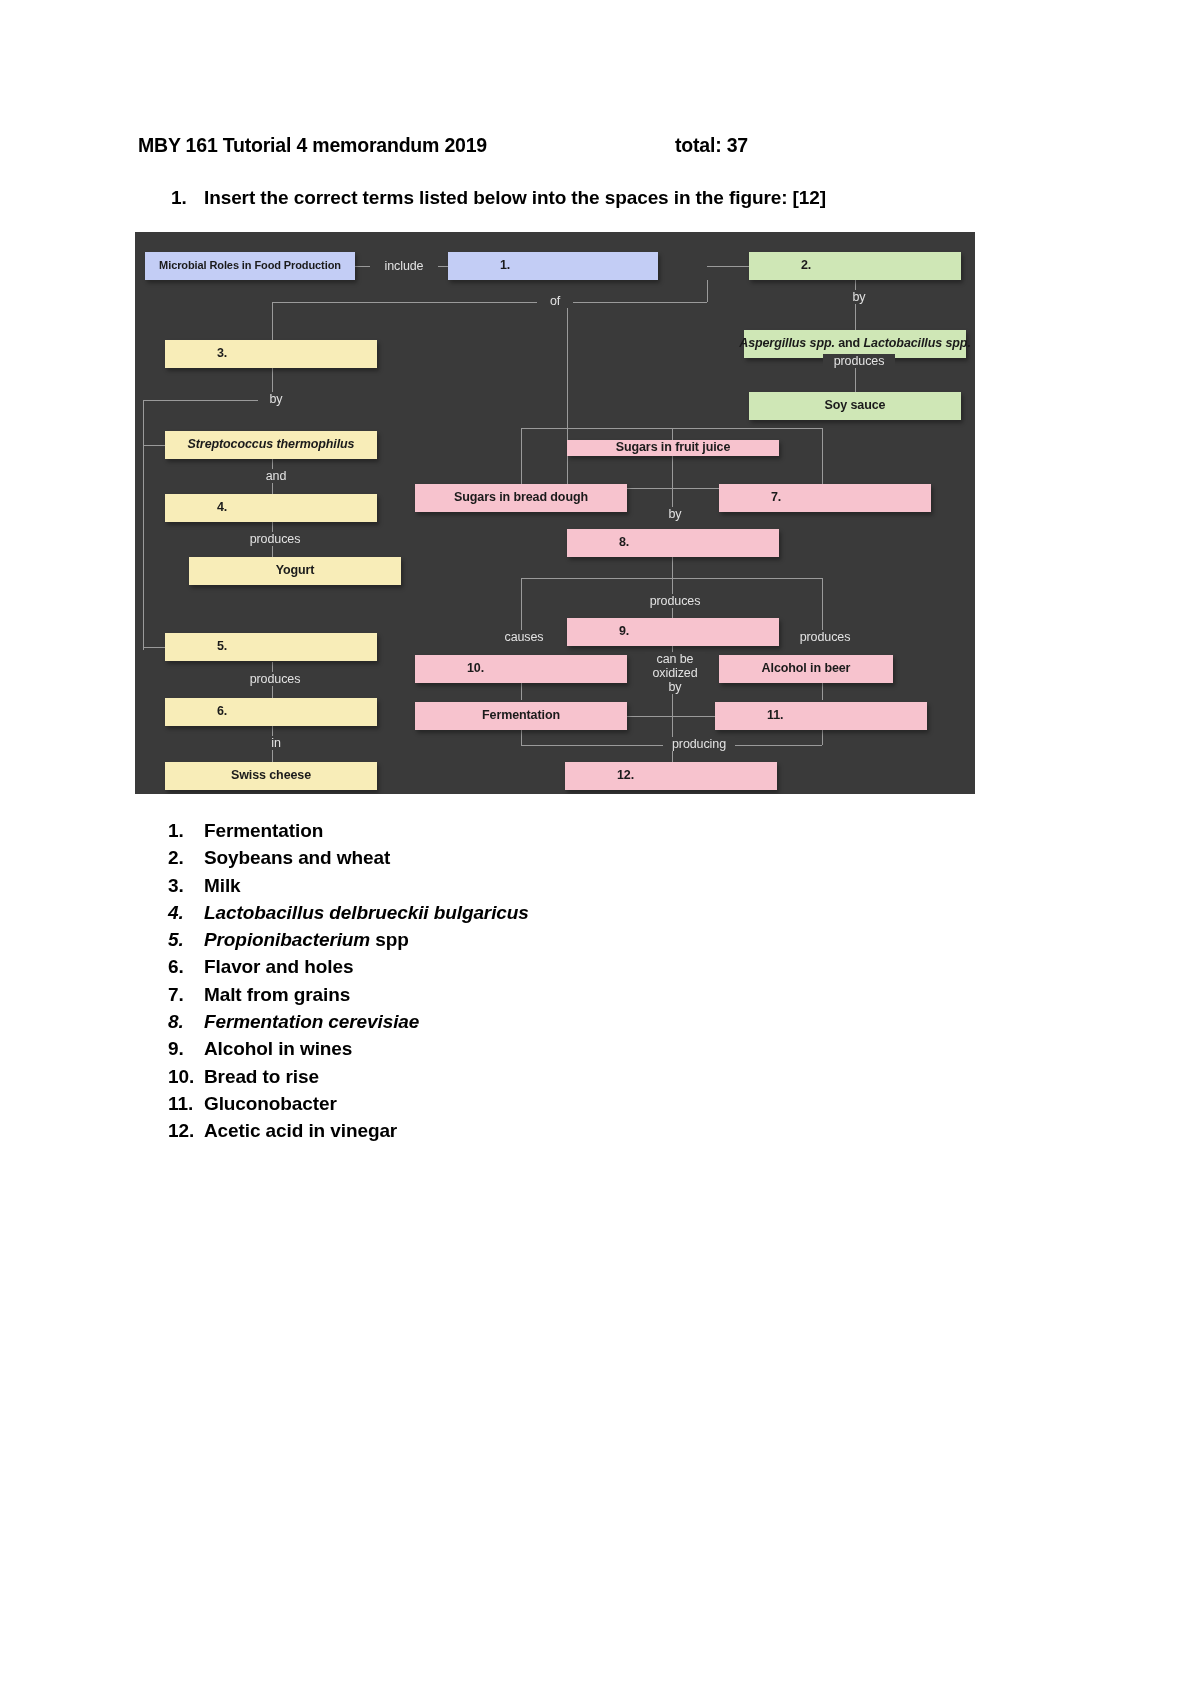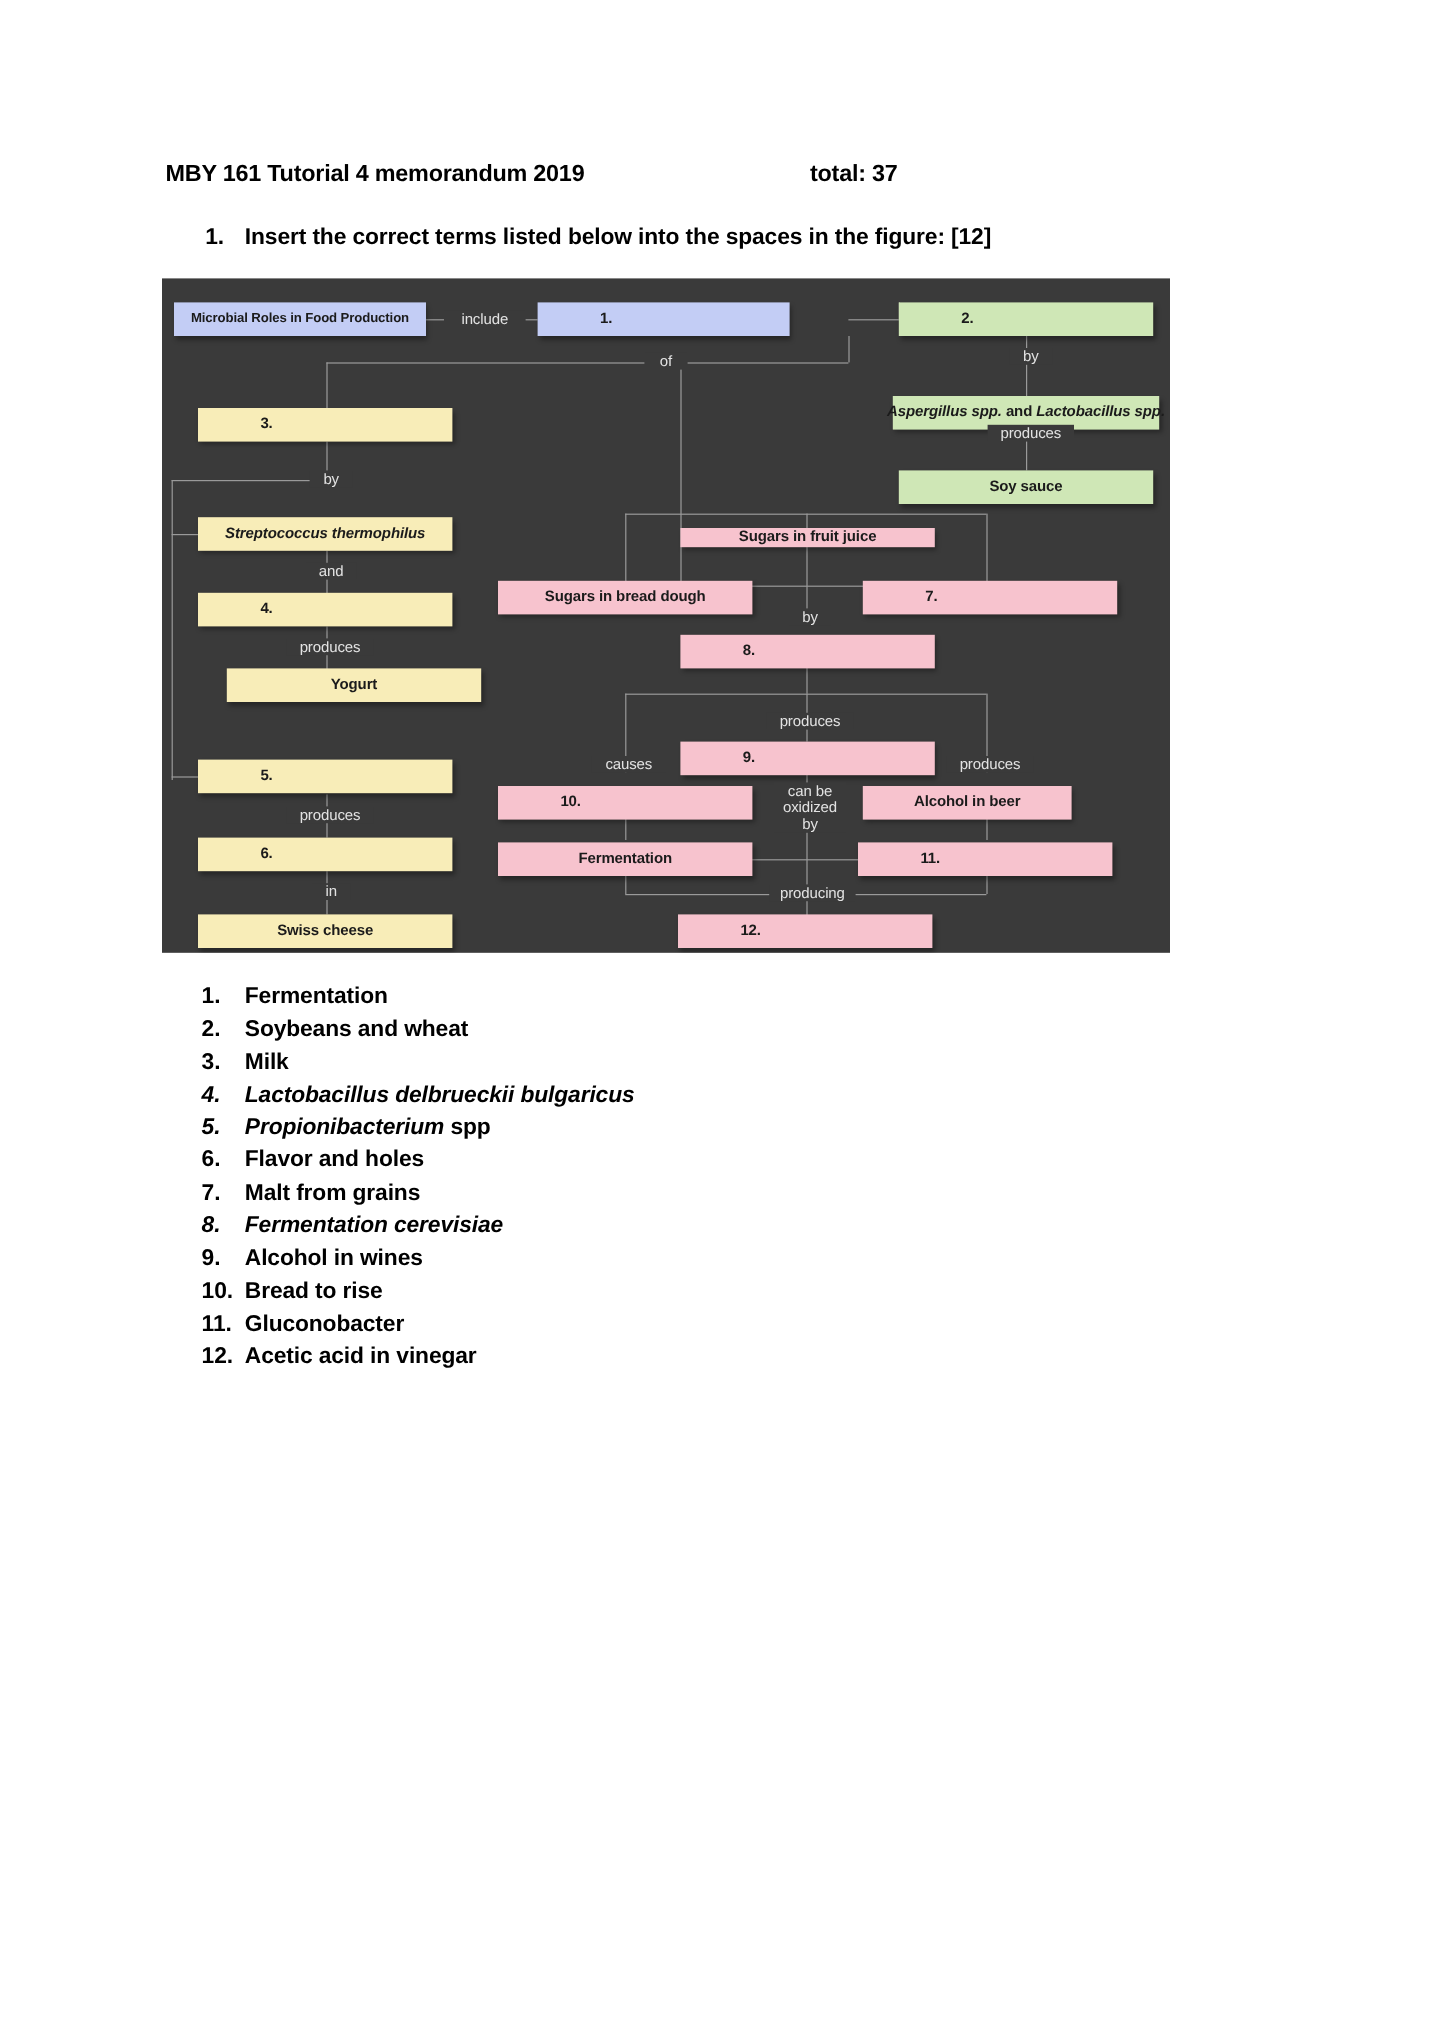--- a/index.html
+++ b/index.html
@@ -256,21 +256,21 @@
   <div class="lbl" style="left:123px; top:160px; width:30px;">by</div>
   <div class="lbl" style="left:120px; top:237px; width:36px;">and</div>
   <div class="lbl" style="left:104px; top:300px; width:66px;">produces</div>
   <div class="lbl" style="left:104px; top:440px; width:66px;">produces</div>
   <div class="lbl" style="left:125px; top:504px; width:26px;">in</div>
   <div class="lbl" style="left:522px; top:275px; width:30px;">by</div>
   <div class="lbl" style="left:504px; top:362px; width:66px;">produces</div>
   <div class="lbl" style="left:358px; top:398px; width:56px;">causes</div>
   <div class="lbl" style="left:654px; top:398px; width:66px;">produces</div>
   <div class="lbl multi" style="left:510px; top:420px; ">can be oxidized by</div>
-  <div class="lbl" style="left:506px; top:505px; width:66px;">producing</div>
+  <div class="lbl" style="left:528px; top:505px; width:66px;">producing</div>
 </div>
 
 <div class="answers">
     <div class="row">
       <span class="idx">1.</span>
       <span class="txt">Fermentation</span>
     </div>
     <div class="row">
       <span class="idx">2.</span>
       <span class="txt">Soybeans and wheat</span>

